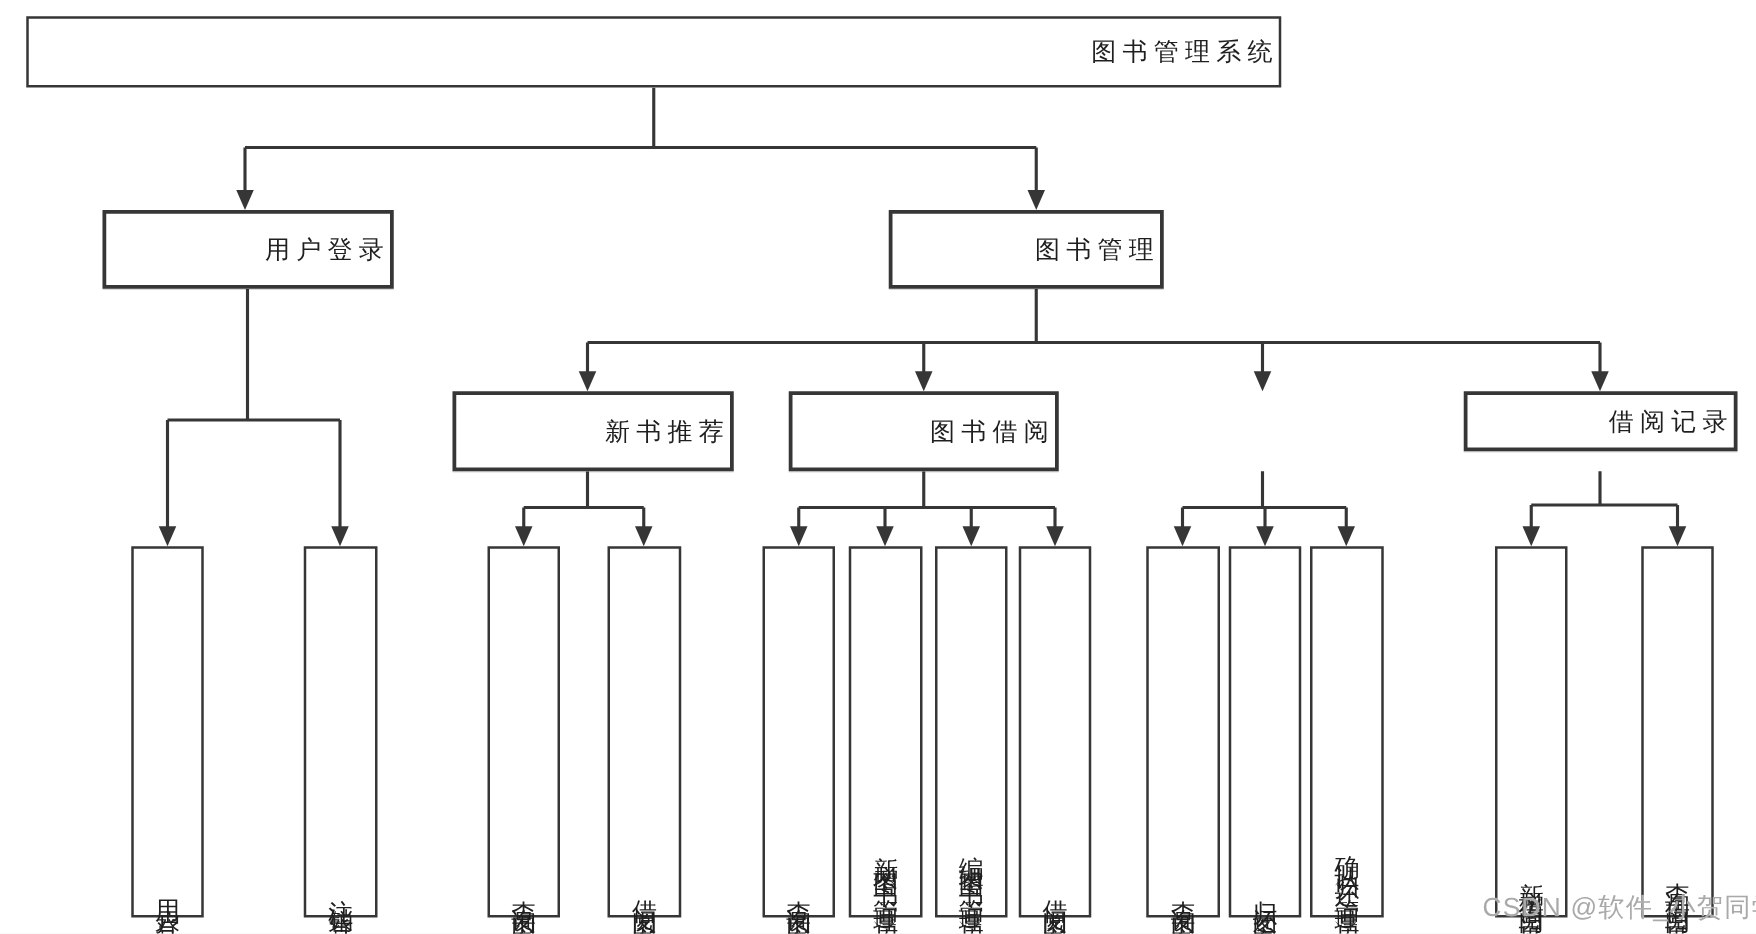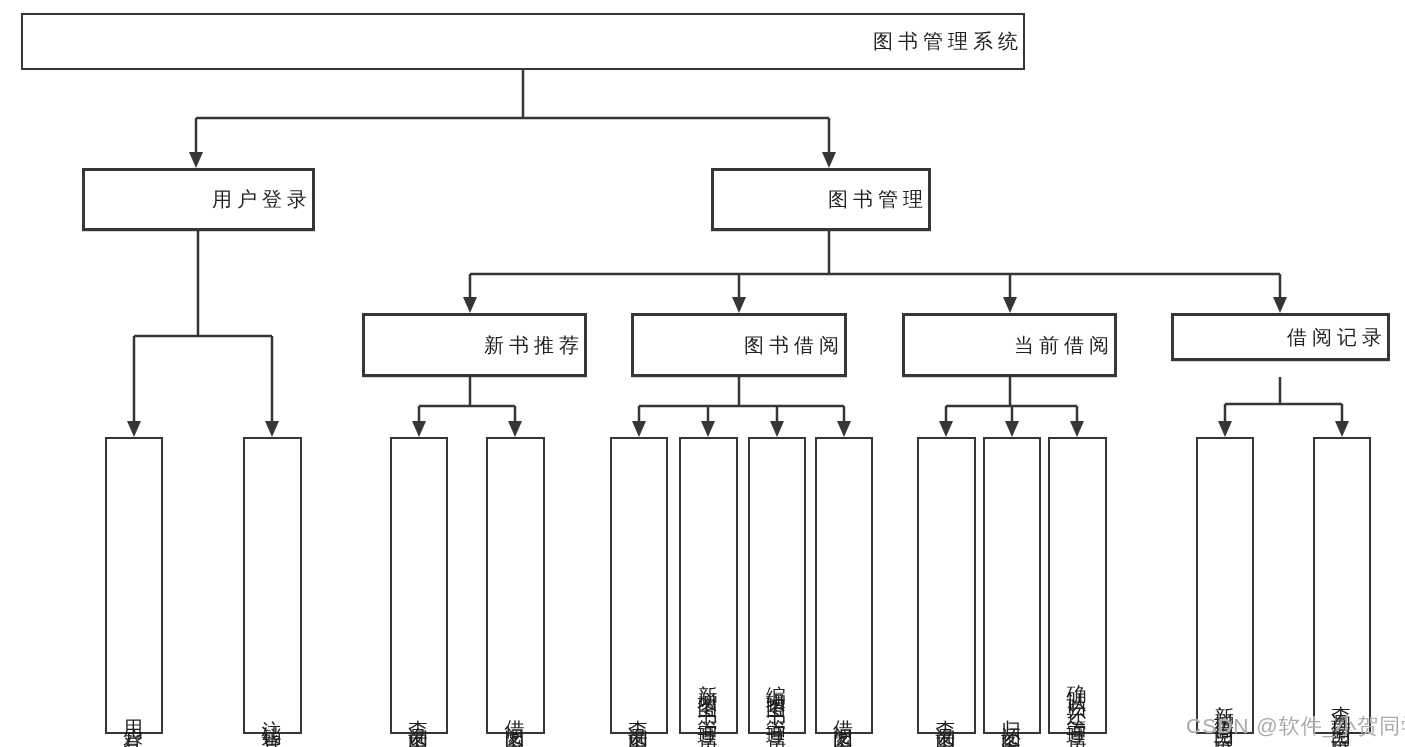--- a/index.html
+++ b/index.html
@@ -116,23 +116,20 @@
   <div class="node branch-node" style="left:711px;top:168px;width:220px;height:63px">
     <span>图书管理</span>
   </div>
 
   <div class="node branch-node" style="left:362px;top:313px;width:225px;height:64px">
     <span>新书推荐</span>
   </div>
   <div class="node branch-node" style="left:631px;top:313px;width:216px;height:64px">
     <span>图书借阅</span>
   </div>
-  <div class="node branch-node" style="left:902px;top:313px;width:215px;height:64px">
-    <span>当前借阅</span>
-  </div>
   <div class="node branch-node" style="left:1171px;top:313px;width:219px;height:48px">
     <span>借阅记录</span>
   </div>
 
   <div class="node leaf-node" style="left:105px;top:437px;width:58px;height:297px">
     <span>用户登录</span>
   </div>
   <div class="node leaf-node" style="left:243px;top:437px;width:59px;height:297px">
     <span>注销登录</span>
   </div>

